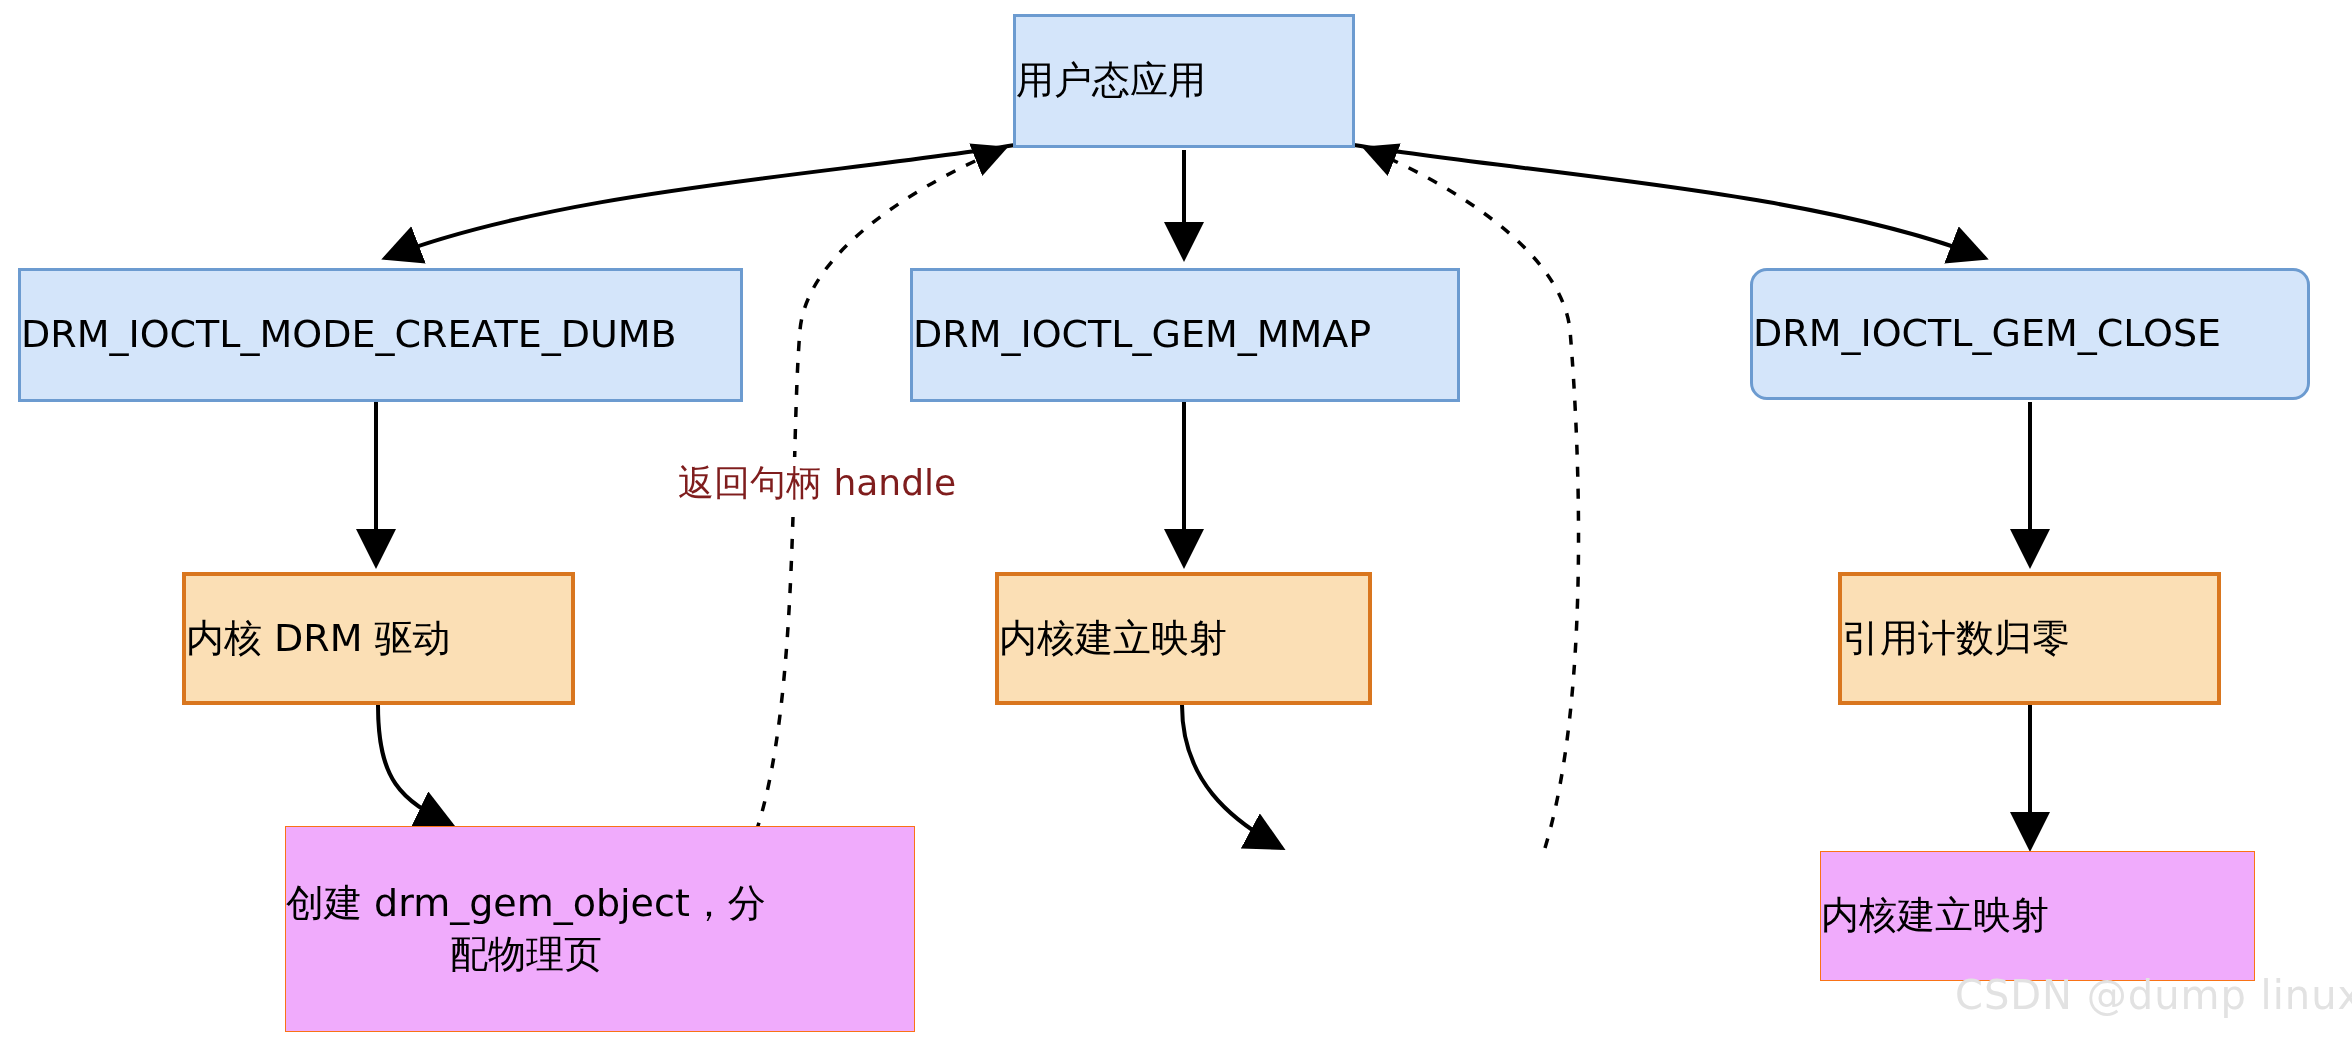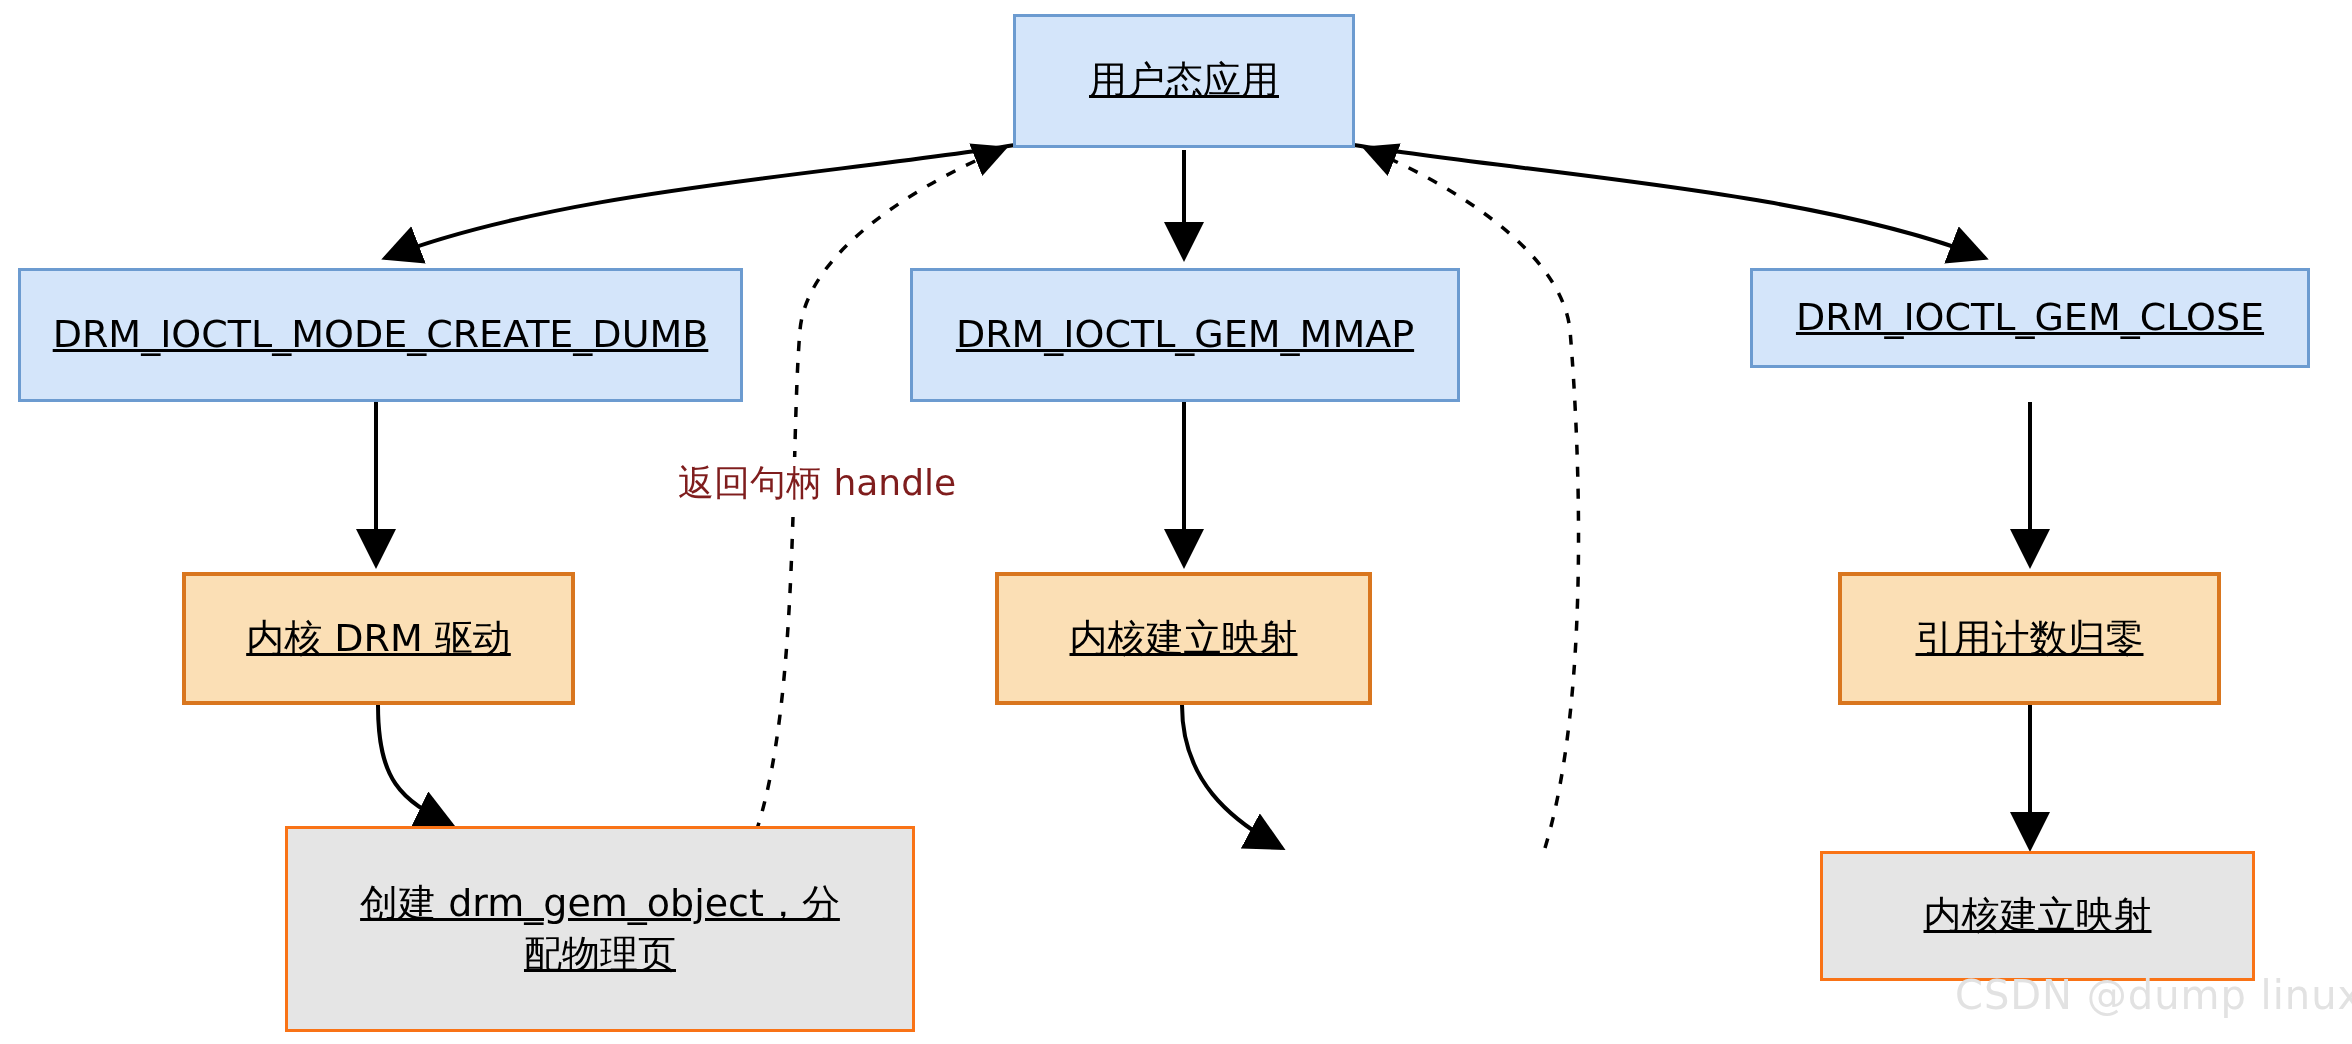--- a/index.html
+++ b/index.html
@@ -23,40 +23,39 @@
     top: 0;
     width: 2352px;
     height: 1044px;
     pointer-events: none;
   }
   .node {
     position: absolute;
     box-sizing: border-box;
     display: flex;
     align-items: center;
-    justify-content: center;
+    justify-content: flex-start;
     text-align: center;
     line-height: 1.35;
     color: #000000;
     white-space: pre-line;
-    text-decoration: underline;
   }
   .node.blue {
     background: #d4e5fa;
     border: 3px solid #6c9bd0;
     font-size: 38px;
   }
   .node.orange {
     background: #fbdfb5;
     border: 4px solid #d9761e;
     font-size: 38px;
   }
   .node.green {
-    background: #e5e5e5;
-    border: 3px solid #f97316;
+    background: #f0abfc;
+    border: 1px solid #f97316;
     font-size: 38px;
   }
   .edge-label {
     position: absolute;
     color: #7f1d1d;
     font-size: 36px;
     white-space: nowrap;
     text-align: center;
     background: #ffffff;
     padding: 2px 6px;
@@ -112,21 +111,21 @@
   </div>
 
   <div class="node blue" style="left:18px; top:268px; width:725px; height:134px;">
     <span>DRM_IOCTL_MODE_CREATE_DUMB</span>
   </div>
 
   <div class="node blue" style="left:910px; top:268px; width:550px; height:134px;">
     <span>DRM_IOCTL_GEM_MMAP</span>
   </div>
 
-  <div class="node blue" style="left:1750px; top:268px; width:560px; height:100px;">
+  <div class="node blue" style="left:1750px; top:268px; width:560px; height:132px;border-radius:17px;">
     <span>DRM_IOCTL_GEM_CLOSE</span>
   </div>
 
   <div class="node orange" style="left:182px; top:572px; width:393px; height:133px;">
     <span>内核 DRM 驱动</span>
   </div>
 
   <div class="node orange" style="left:995px; top:572px; width:377px; height:133px;">
     <span>内核建立映射</span>
   </div>

